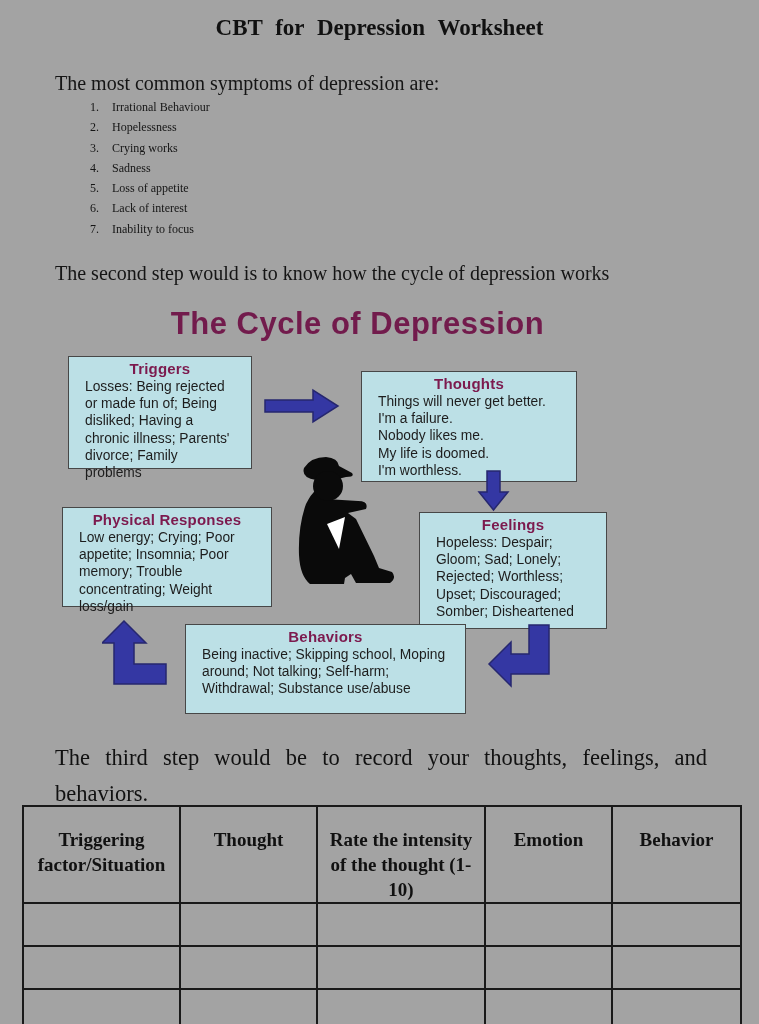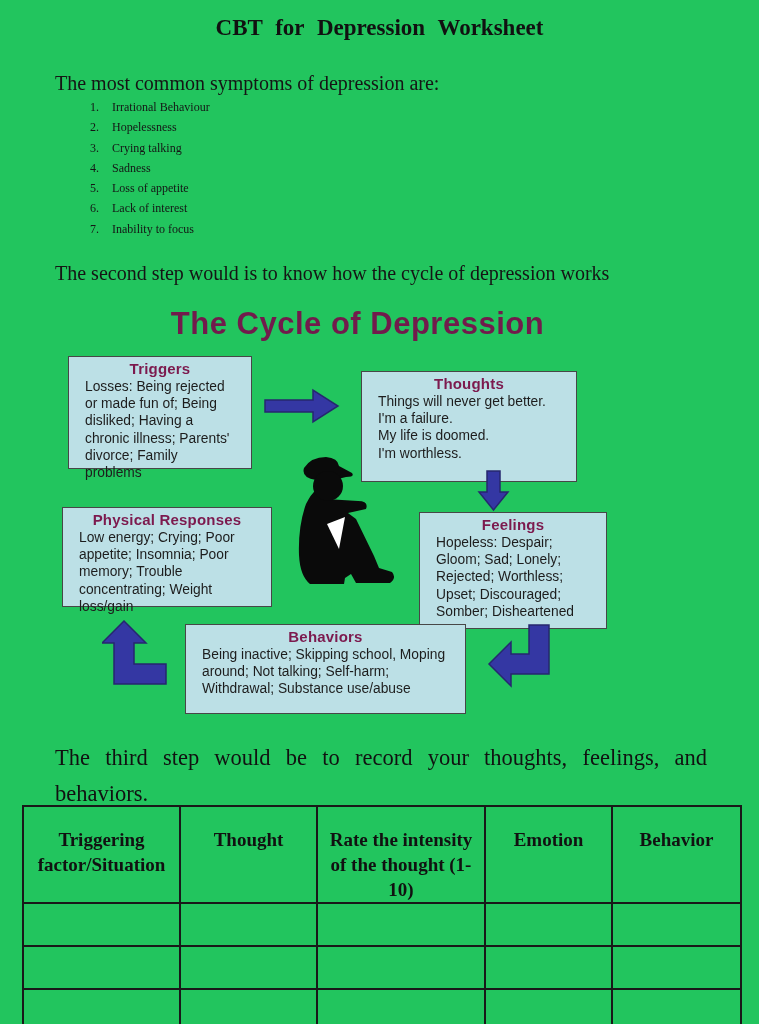--- a/index.html
+++ b/index.html
@@ -1,21 +1,21 @@
 <!DOCTYPE html>
 <html><head>
 <meta charset="utf-8">
 <style>
   * { margin:0; padding:0; box-sizing:border-box; }
   html,body { background:#ffffff; }
   body { font-family:"Liberation Serif", serif; }
 
   .page {
     position:relative; width:759px; height:1024px;
-    background:#22c55e; color:#151515; overflow:hidden;
+    background:#a3a3a3; color:#151515; overflow:hidden;
     margin:0 auto;
   }
 
   .page-title {
     position:absolute; top:15px; left:0; width:100%;
     text-align:center; font-size:23px; font-weight:bold;
     word-spacing:7px; color:#111;
   }
 
   .lead   { position:absolute; left:55px; top:72px;  font-size:20px; }
@@ -86,21 +86,21 @@
 <div class="page">
 
   <h1 class="page-title">CBT for Depression Worksheet</h1>
 
   <p class="lead">The most common symptoms of depression are:</p>
 
   <div class="symptoms">
     <ol>
       <li>Irrational Behaviour</li>
       <li>Hopelessness</li>
-      <li>Crying talking</li>
+      <li>Crying works</li>
       <li>Sadness</li>
       <li>Loss of appetite</li>
       <li>Lack of interest</li>
       <li>Inability to focus</li>
     </ol>
   </div>
 
   <p class="step2">The second step would is to know how the cycle of depression works</p>
 
   <div class="diagram">
@@ -109,20 +109,21 @@
 
     <div class="dbox" id="box-triggers">
       <h3>Triggers</h3>
       <div class="bt">Losses: Being rejected or made fun of; Being disliked; Having a chronic illness; Parents' divorce; Family problems</div>
     </div>
 
     <div class="dbox" id="box-thoughts">
       <h3>Thoughts</h3>
       <div class="bt">Things will never get better.</div>
       <div class="bt">I'm a failure.</div>
+      <div class="bt">Nobody likes me.</div>
       <div class="bt">My life is doomed.</div>
       <div class="bt">I'm worthless.</div>
     </div>
 
     <div class="dbox" id="box-feelings">
       <h3>Feelings</h3>
       <div class="bt">Hopeless: Despair; Gloom; Sad; Lonely; Rejected; Worthless; Upset; Discouraged; Somber; Disheartened</div>
     </div>
 
     <div class="dbox" id="box-physical">

